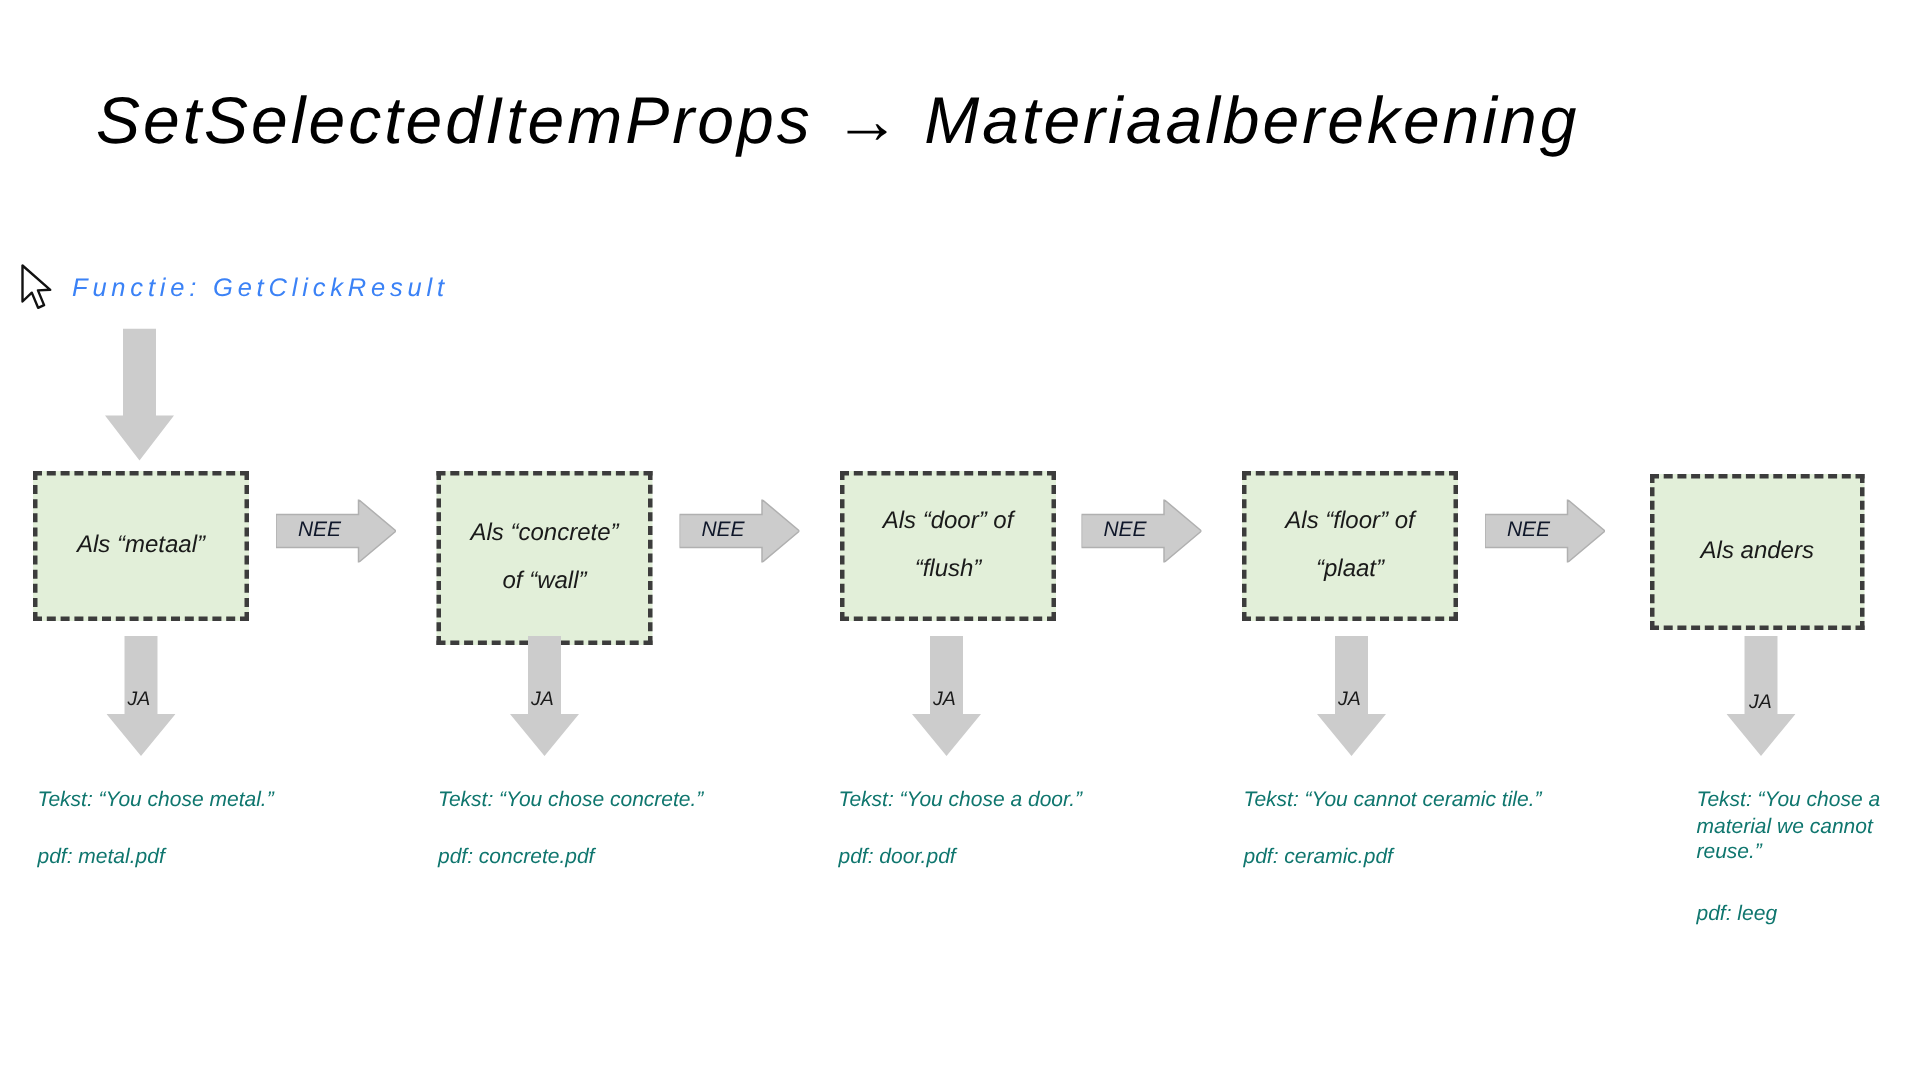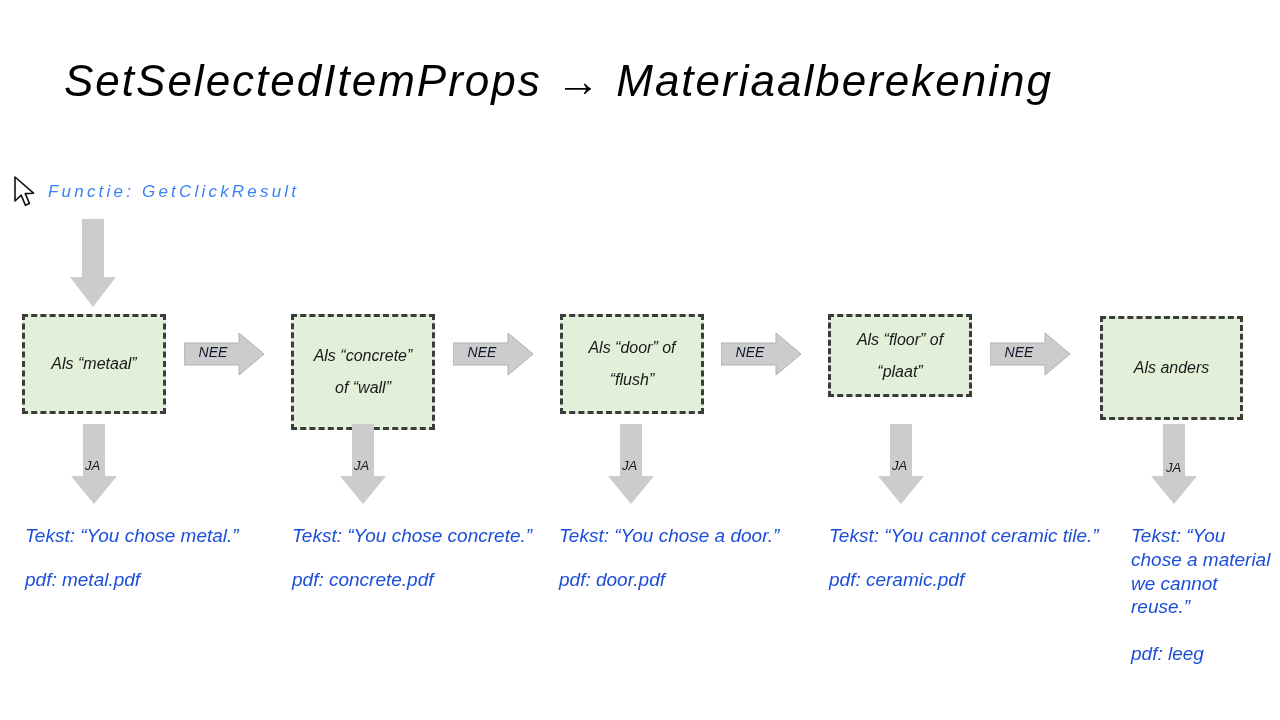--- a/index.html
+++ b/index.html
@@ -105,22 +105,22 @@
     color: #1a1a1a;
     line-height: 1.0;
     padding: 0 6px;
   }
   .dec-box .ln { display: block; }
   .dec-box .ln + .ln { margin-top: 16px; }
 
   
   .result-block {
     position: absolute;
-    font-size: 19px;
-    color: #1d4ed8;
+    font-size: 14px;
+    color: #0f766e;
   }
   .result-block .tekst { display: block; line-height: 1.28; }
   .result-block .pdf { display: block; margin-top: 20px; line-height: 1.28; }
   .result-block.narrow { width: 150px; margin-left: 21px; }
   .result-block.narrow .tekst { line-height: 1.25; }
   .result-block.narrow .pdf { margin-top: 23px; }
 </style>
 </head>
 <body>
 
@@ -207,21 +207,21 @@
       <polygon points="12,0 34,0 34,52 46,52 23,80 0,52 12,52" fill="#cccccc"></polygon>
     </svg>
   </div>
   <span class="ja-label" style="left:622px; top:458px;">JA</span>
 
   <div class="result-block" style="left:559px; top:524px;">
     <span class="tekst">Tekst: “You chose a door.”</span>
     <span class="pdf">pdf: door.pdf</span>
   </div>
 
-  <div class="dec-box" style="left:828px; top:314px; width:144px; height:83px;">
+  <div class="dec-box" style="left:828px; top:314px; width:144px; height:100px;">
     <span class="ln">Als “floor” of</span>
     <span class="ln">“plaat”</span>
   </div>
 
   <div class="arrow-right" style="left:990px; top:333px;">
     <svg viewBox="0 0 80 42" xmlns="http://www.w3.org/2000/svg">
       <polygon points="0,10 55,10 55,0 80,21 55,42 55,32 0,32" fill="#cccccc" stroke="#b0b0b0" stroke-width="1"></polygon>
     </svg>
     <span class="nee-label">NEE</span>
   </div>

